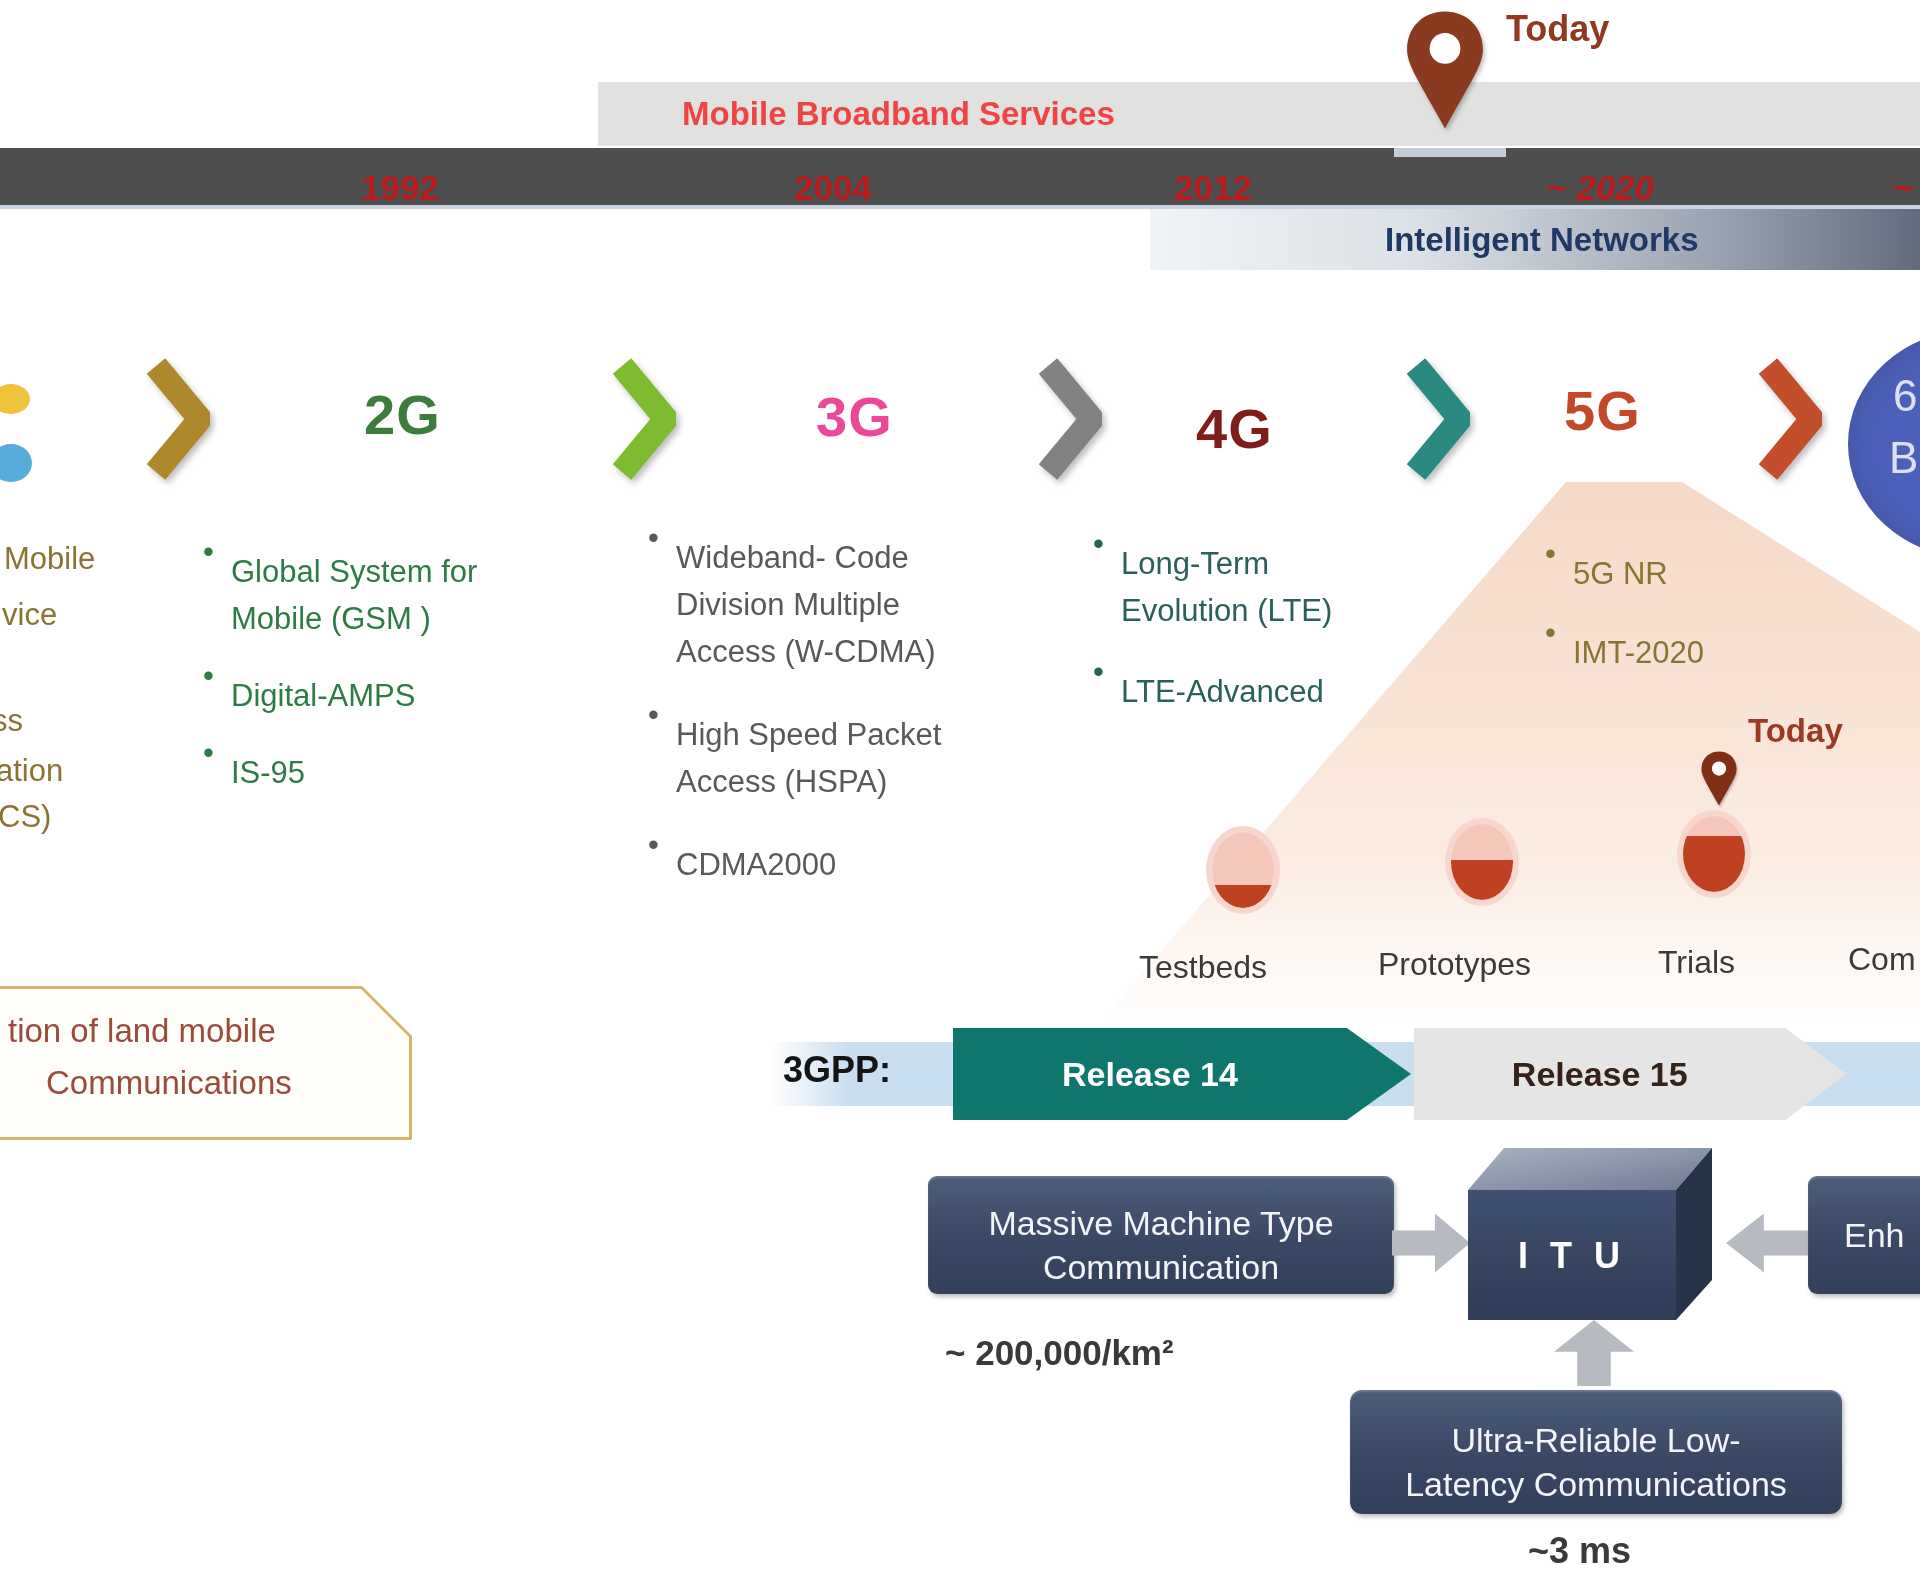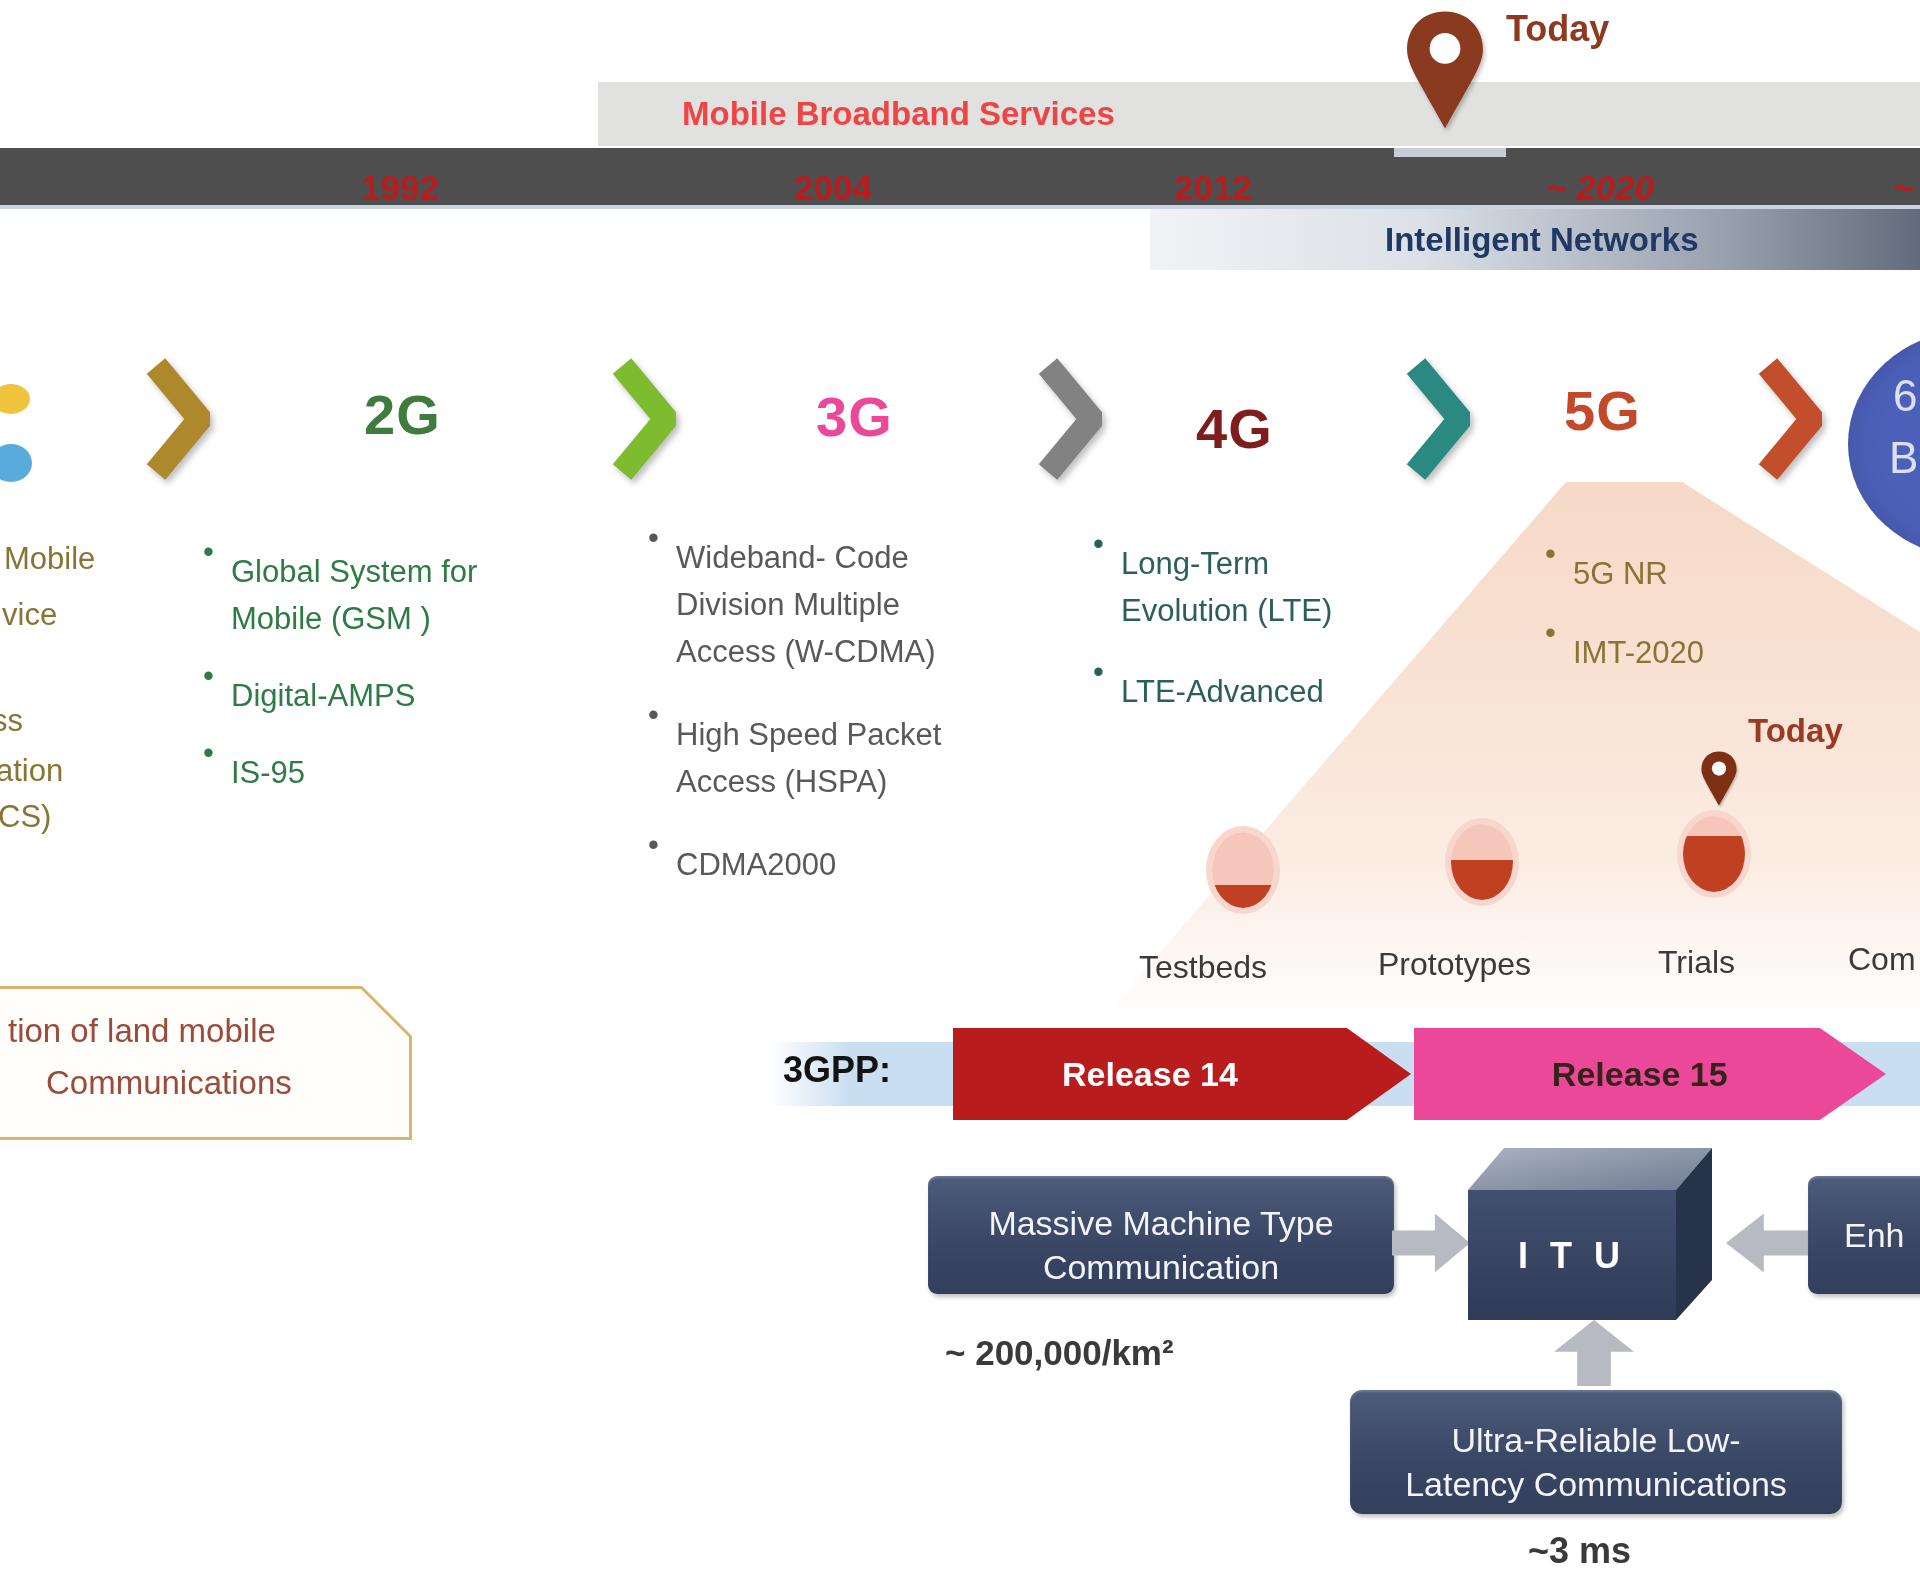--- a/index.html
+++ b/index.html
@@ -45,23 +45,23 @@
   
   .stage-circle{width:62px;height:76px;border-radius:50%;z-index:2;box-shadow:0 0 0 6px #F7D7CD;}
   .stage-label{font-size:32px;color:#3A3A3A;z-index:2;margin-top:8px;}
   .today-small{left:1748px;top:712px;font-size:33px;font-weight:bold;color:#9B3A24;z-index:3;}
   
   .gpp-band{left:770px;top:1042px;width:1150px;height:64px;z-index:1;
       background:linear-gradient(90deg,rgba(201,222,240,0) 0,#C9DEF0 7%,#C9DEF0 100%);}
   .rel-arrow{top:1028px;height:92px;z-index:2;display:flex;align-items:center;
       clip-path:polygon(0 0,86% 0,100% 50%,86% 100%,0 100%);}
   .rel-arrow .rel-text{width:86%;text-align:center;font-size:34px;font-weight:bold;}
-  .rel14{left:953px;width:458px;background:#b91c1c;}
+  .rel14{left:953px;width:458px;background:#0f766e;}
   .rel14 .rel-text{color:#FFFFFF;}
-  .rel15{left:1414px;width:432px;background:#ec4899;padding-left:40px;}
+  .rel15{left:1414px;width:432px;background:#e5e5e5;}
   .rel15 .rel-text{color:#35231A;}
   .gpp-label{left:783px;top:1049px;font-size:36px;font-weight:bold;color:#141414;z-index:2;}
   
   .slab{background:linear-gradient(180deg,#4D5C7B 0%,#3A4765 55%,#32405C 100%);
         border-radius:9px;box-shadow:inset 0 2px 2px rgba(255,255,255,.18),2px 3px 4px rgba(0,0,0,.25);
         display:flex;align-items:center;justify-content:center;z-index:2;}
   .slab-text{font-size:34px;color:#F2F4F8;text-align:center;line-height:44px;}
   .blockarrow{background:#B7BAC0;z-index:2;}
   .metric{font-size:35px;font-weight:bold;color:#3A3A3A;z-index:2;}
 </style>

